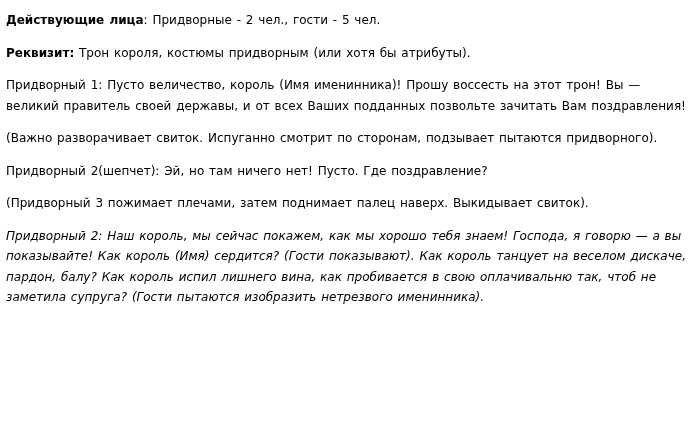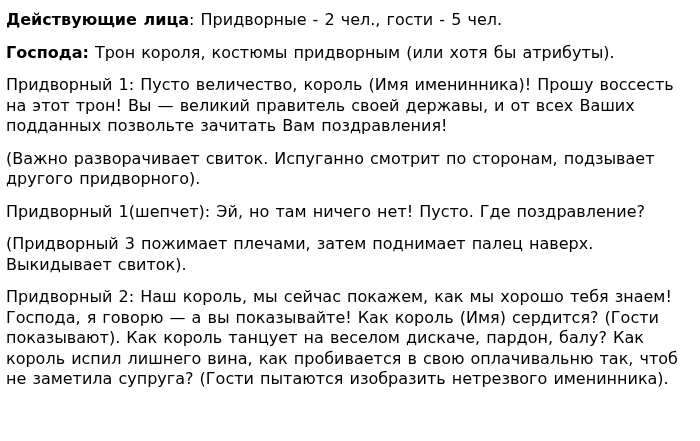--- a/index.html
+++ b/index.html
@@ -15,50 +15,51 @@
     overflow: hidden;
   }
   .page {
     width: 700px;
     height: 441px;
     box-sizing: border-box;
     padding: 10px 8px 0 6px;
     background: #ffffff;
   }
   .para {
-    font-size: 16px;
+    font-size: 12px;
     line-height: 20.5px;
     margin: 0 0 12px 0;
     text-align: left;
     word-spacing: 1px;
     color: #000000;
   }
   .para.tight {
     margin-bottom: 16px;
+    font-style: italic;
   }
   .lead {
     font-weight: bold;
   }
 </style>
 </head>
 <body>
 
 <div class="page">
 
   <p class="para">
     <span class="lead">Действующие  лица</span><span>: Придворные  - 2 чел., гости - 5 чел.</span>
   </p>
 
   <p class="para">
-    <span class="lead">Господа:</span><span> Трон короля, костюмы придворным  (или хотя бы атрибуты).</span>
+    <span class="lead">Реквизит:</span><span> Трон короля, костюмы придворным  (или хотя бы атрибуты).</span>
   </p>
 
   <p class="para">Придворный 1: Пусто величество, король (Имя именинника)! Прошу воссесть на этот трон! Вы — великий правитель своей державы, и от всех Ваших подданных позвольте зачитать Вам поздравления!</p>
 
-  <p class="para">(Важно разворачивает свиток. Испуганно смотрит по сторонам, подзывает другого придворного).</p>
+  <p class="para">(Важно разворачивает свиток. Испуганно смотрит по сторонам, подзывает пытаются придворного).</p>
 
-  <p class="para">Придворный 1(шепчет): Эй, но там ничего нет! Пусто. Где поздравление?</p>
+  <p class="para">Придворный 2(шепчет): Эй, но там ничего нет! Пусто. Где поздравление?</p>
 
   <p class="para">(Придворный 3 пожимает плечами, затем поднимает палец наверх. Выкидывает свиток).</p>
 
   <p class="para tight">Придворный 2: Наш король, мы сейчас покажем, как мы хорошо тебя знаем! Господа, я говорю — а вы показывайте! Как король (Имя) сердится? (Гости показывают). Как король танцует на веселом дискаче, пардон, балу? Как король испил лишнего вина, как пробивается  в свою оплачивальню так, чтоб не заметила супруга? (Гости пытаются изобразить нетрезвого именинника).</p>
 
 </div>
 
 </body></html>

